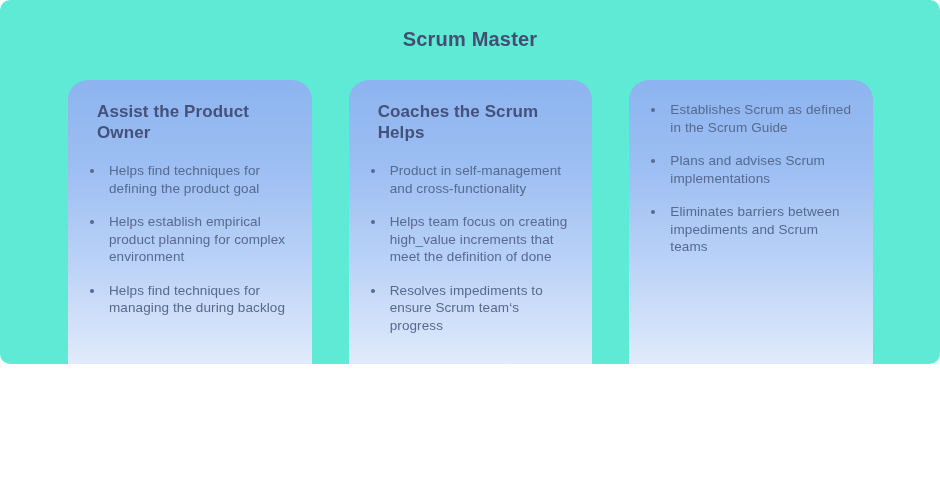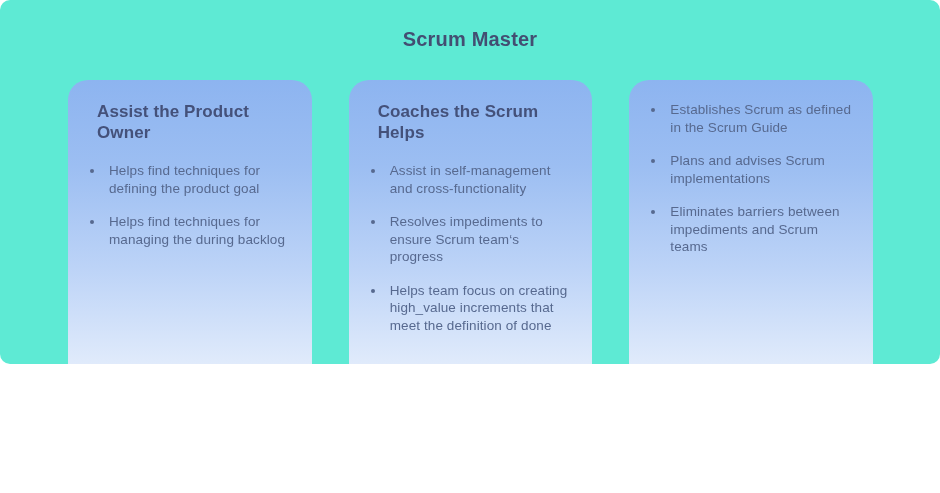--- a/index.html
+++ b/index.html
@@ -95,39 +95,43 @@
 
     <section class="card">
       <h2 class="card-heading">Assist the Product Owner</h2>
       <ul class="bullet-list">
         <li class="bullet-item">
           <span class="bullet-dot"></span>
           <span class="bullet-text">Helps find techniques for defining the product goal</span>
         </li>
         <li class="bullet-item">
           <span class="bullet-dot"></span>
+          <span class="bullet-text">Helps establish empirical product planning for complex environment</span>
+        </li>
+        <li class="bullet-item">
+          <span class="bullet-dot"></span>
           <span class="bullet-text">Helps find techniques for managing the during backlog</span>
         </li>
       </ul>
     </section>
 
     <section class="card">
       <h2 class="card-heading">Coaches the Scrum Helps</h2>
       <ul class="bullet-list">
         <li class="bullet-item">
           <span class="bullet-dot"></span>
-          <span class="bullet-text">Assist in self-management and cross-functionality</span>
+          <span class="bullet-text">Product in self-management and cross-functionality</span>
+        </li>
+        <li class="bullet-item">
+          <span class="bullet-dot"></span>
+          <span class="bullet-text">Helps team focus on creating high_value increments that meet the definition of done</span>
         </li>
         <li class="bullet-item">
           <span class="bullet-dot"></span>
           <span class="bullet-text">Resolves impediments to ensure Scrum team‘s progress</span>
-        </li>
-        <li class="bullet-item">
-          <span class="bullet-dot"></span>
-          <span class="bullet-text">Helps team focus on creating high_value increments that meet the definition of done</span>
         </li>
       </ul>
     </section>
 
     <section class="card">
       <ul class="bullet-list">
         <li class="bullet-item">
           <span class="bullet-dot"></span>
           <span class="bullet-text">Establishes Scrum as defined in the Scrum Guide</span>
         </li>

